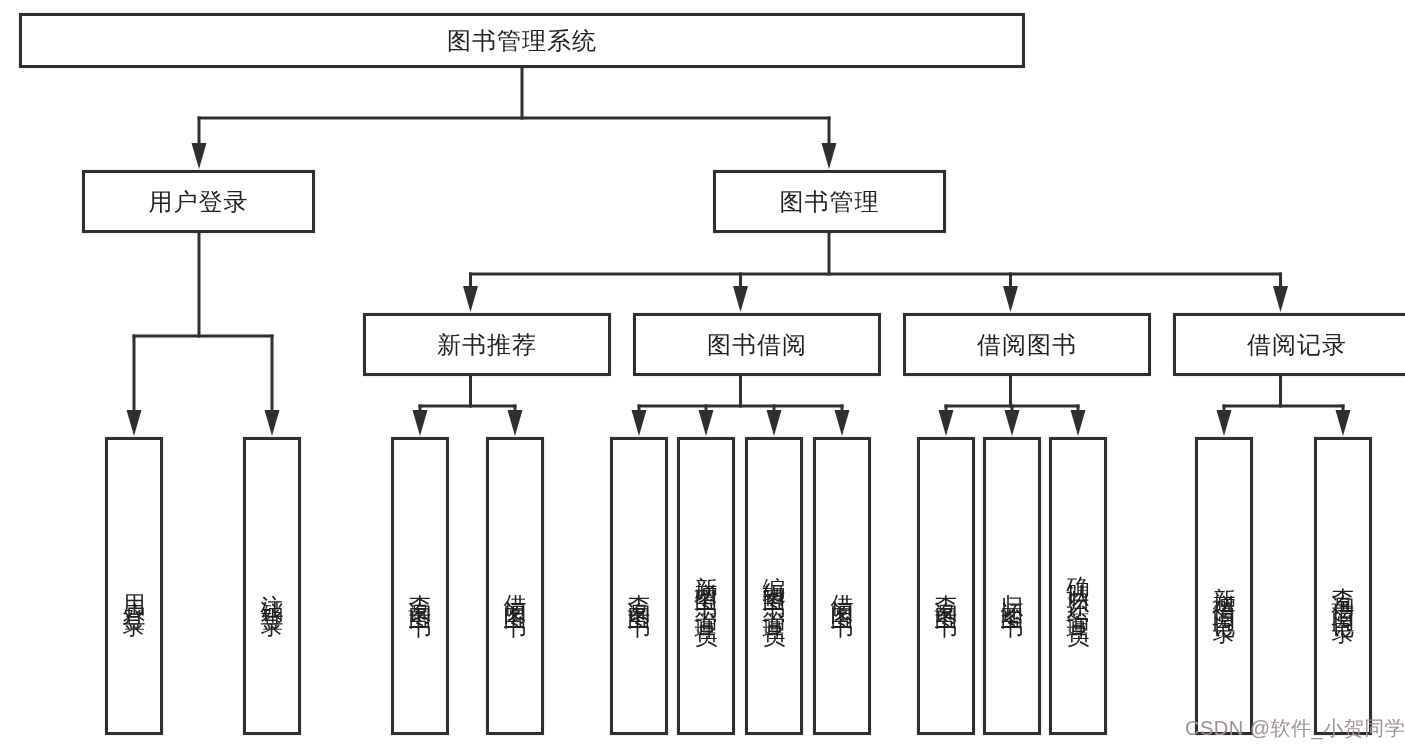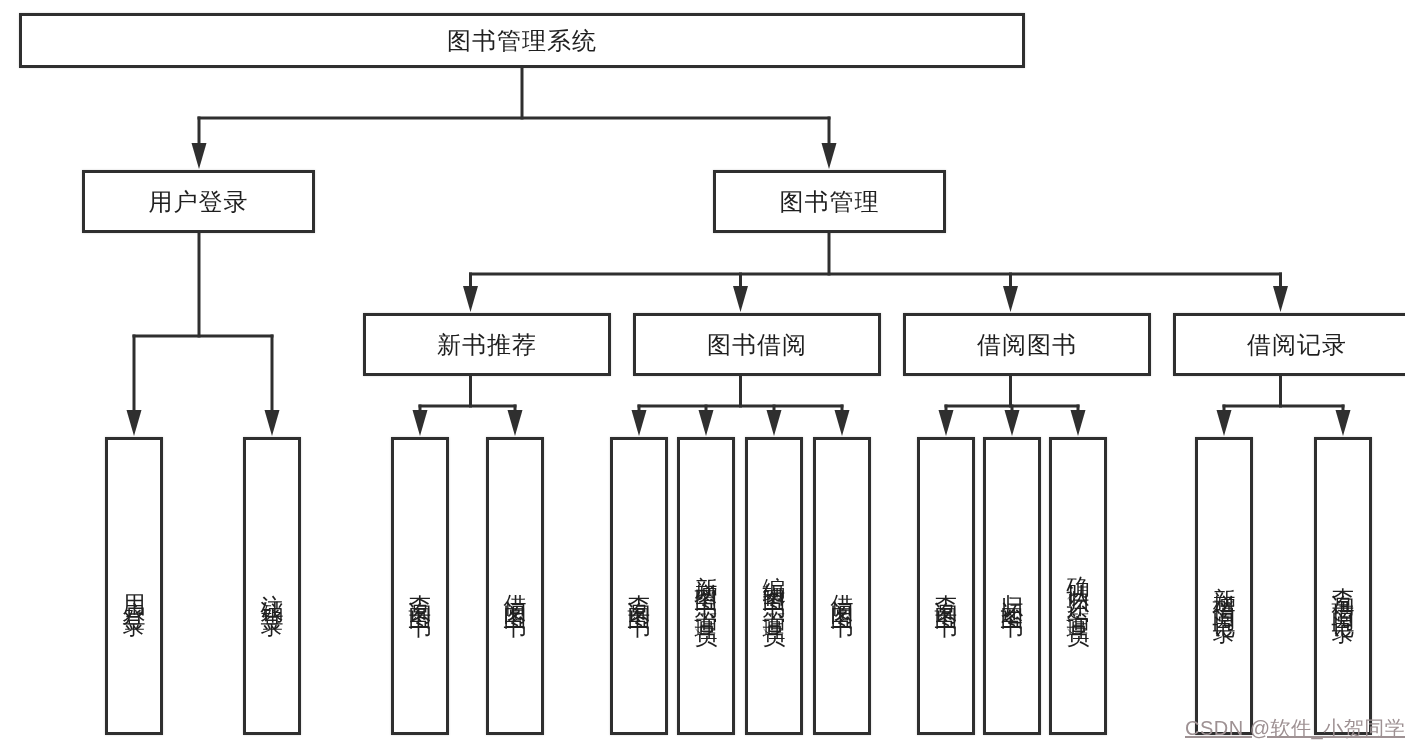--- a/index.html
+++ b/index.html
@@ -76,21 +76,20 @@
   .x12 { left: 1314px; }
   .watermark {
     position: absolute;
     left: 1185px;
     top: 715px;
     z-index: 5;
     font-size: 20px;
     color: var(--watermark);
     white-space: nowrap;
     letter-spacing: 0.5px;
-    text-decoration: underline;
   }
 </style>
 </head>
 <body>
 
 <div class="canvas">
 
   <svg class="edges" viewBox="0 0 1405 747">
 
     <g>

